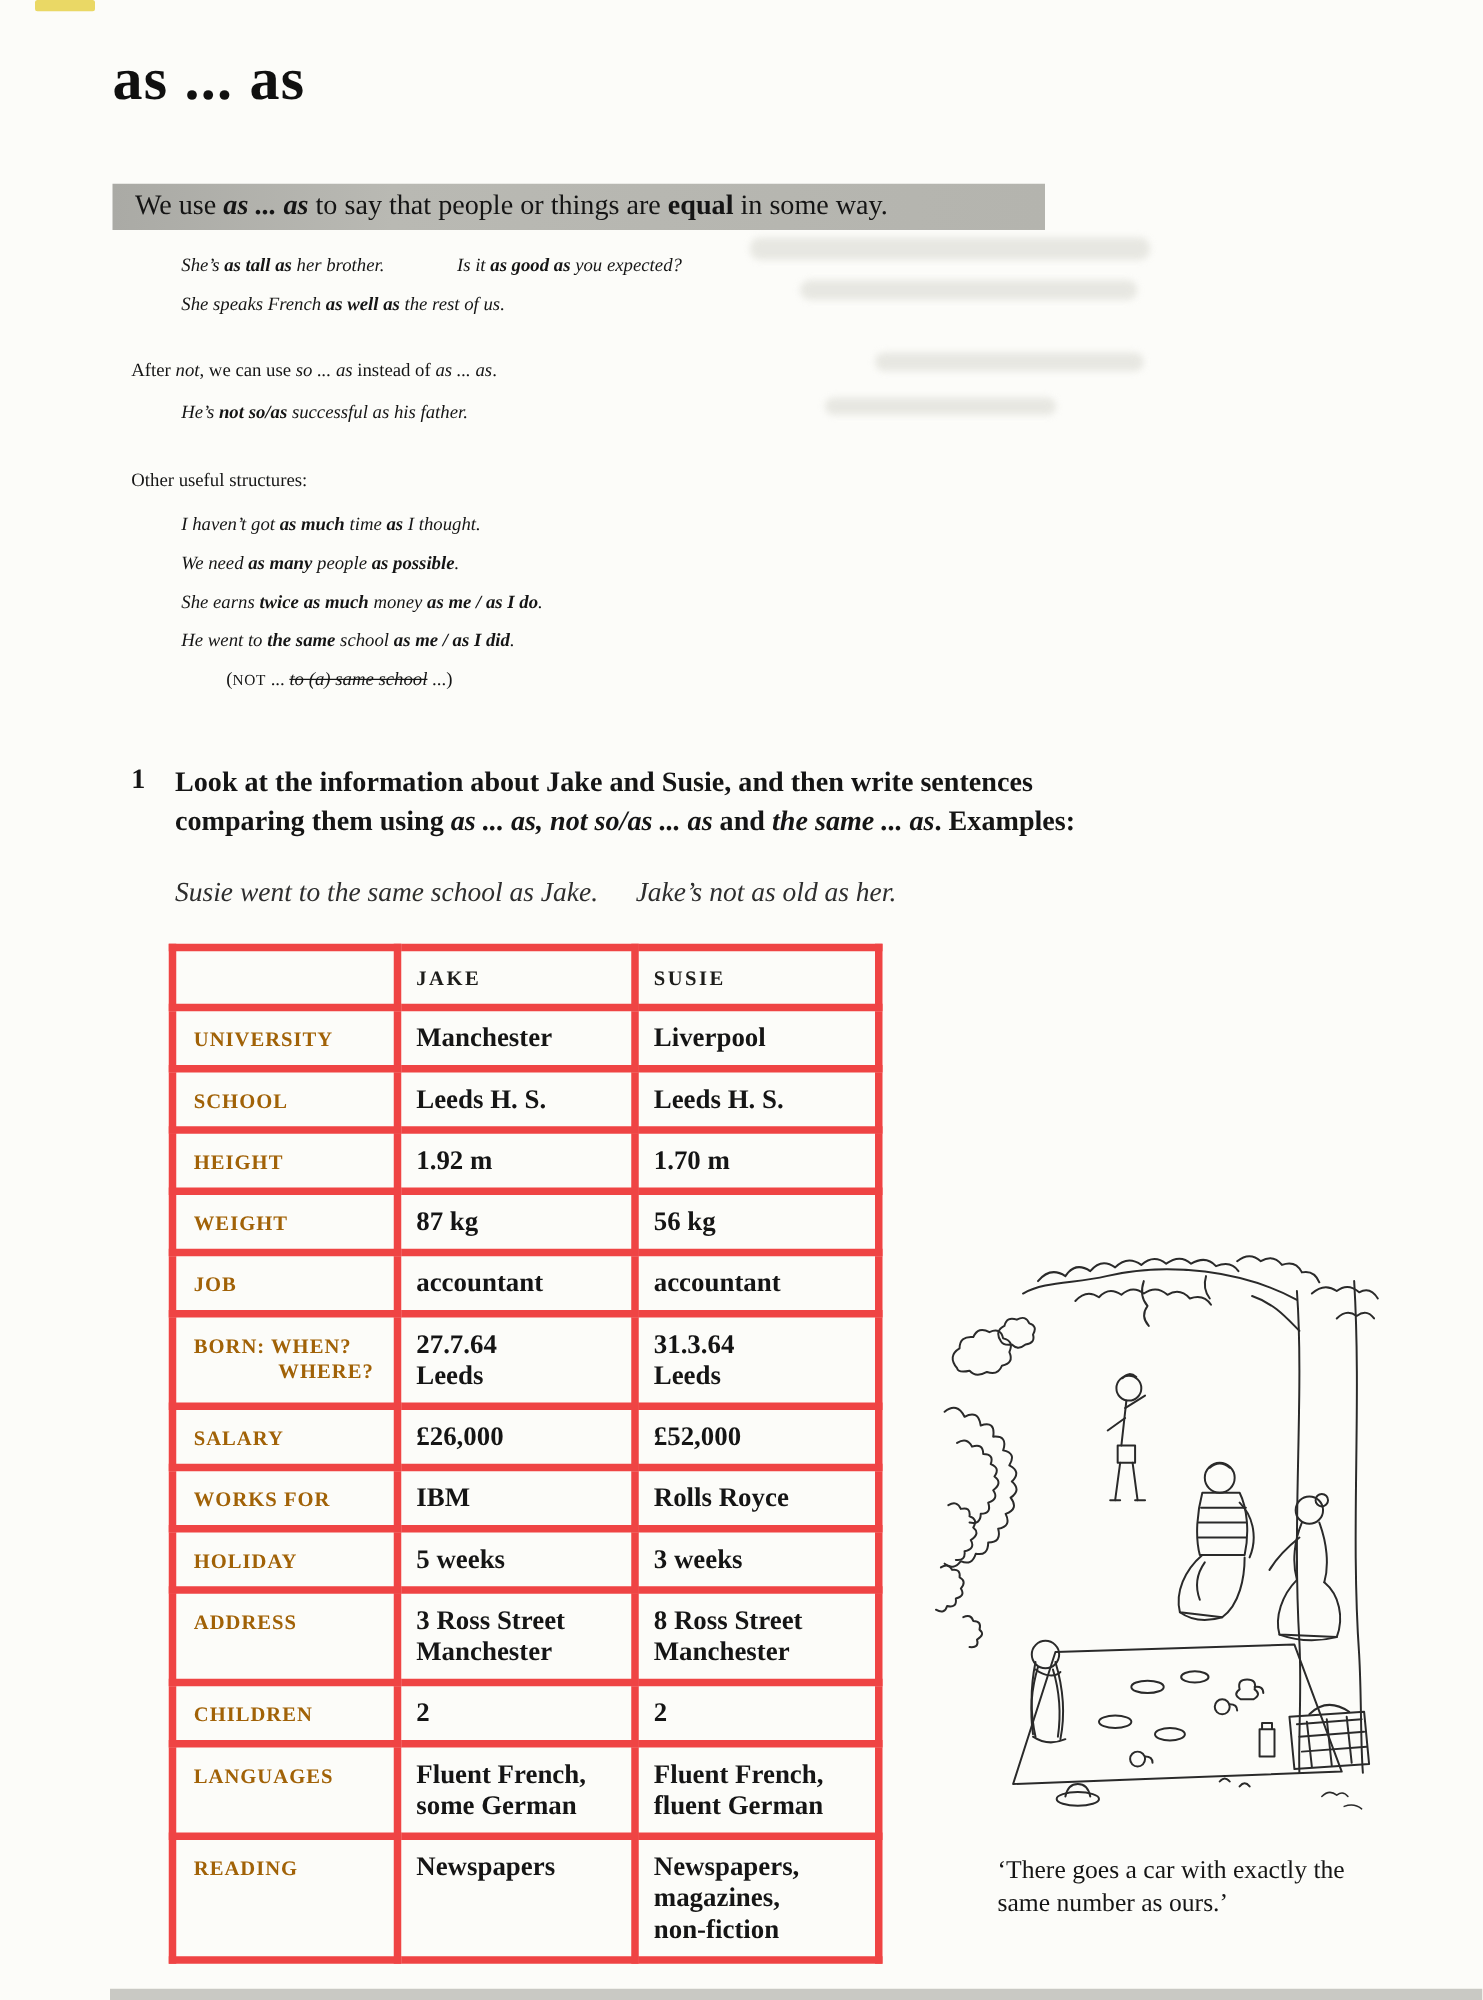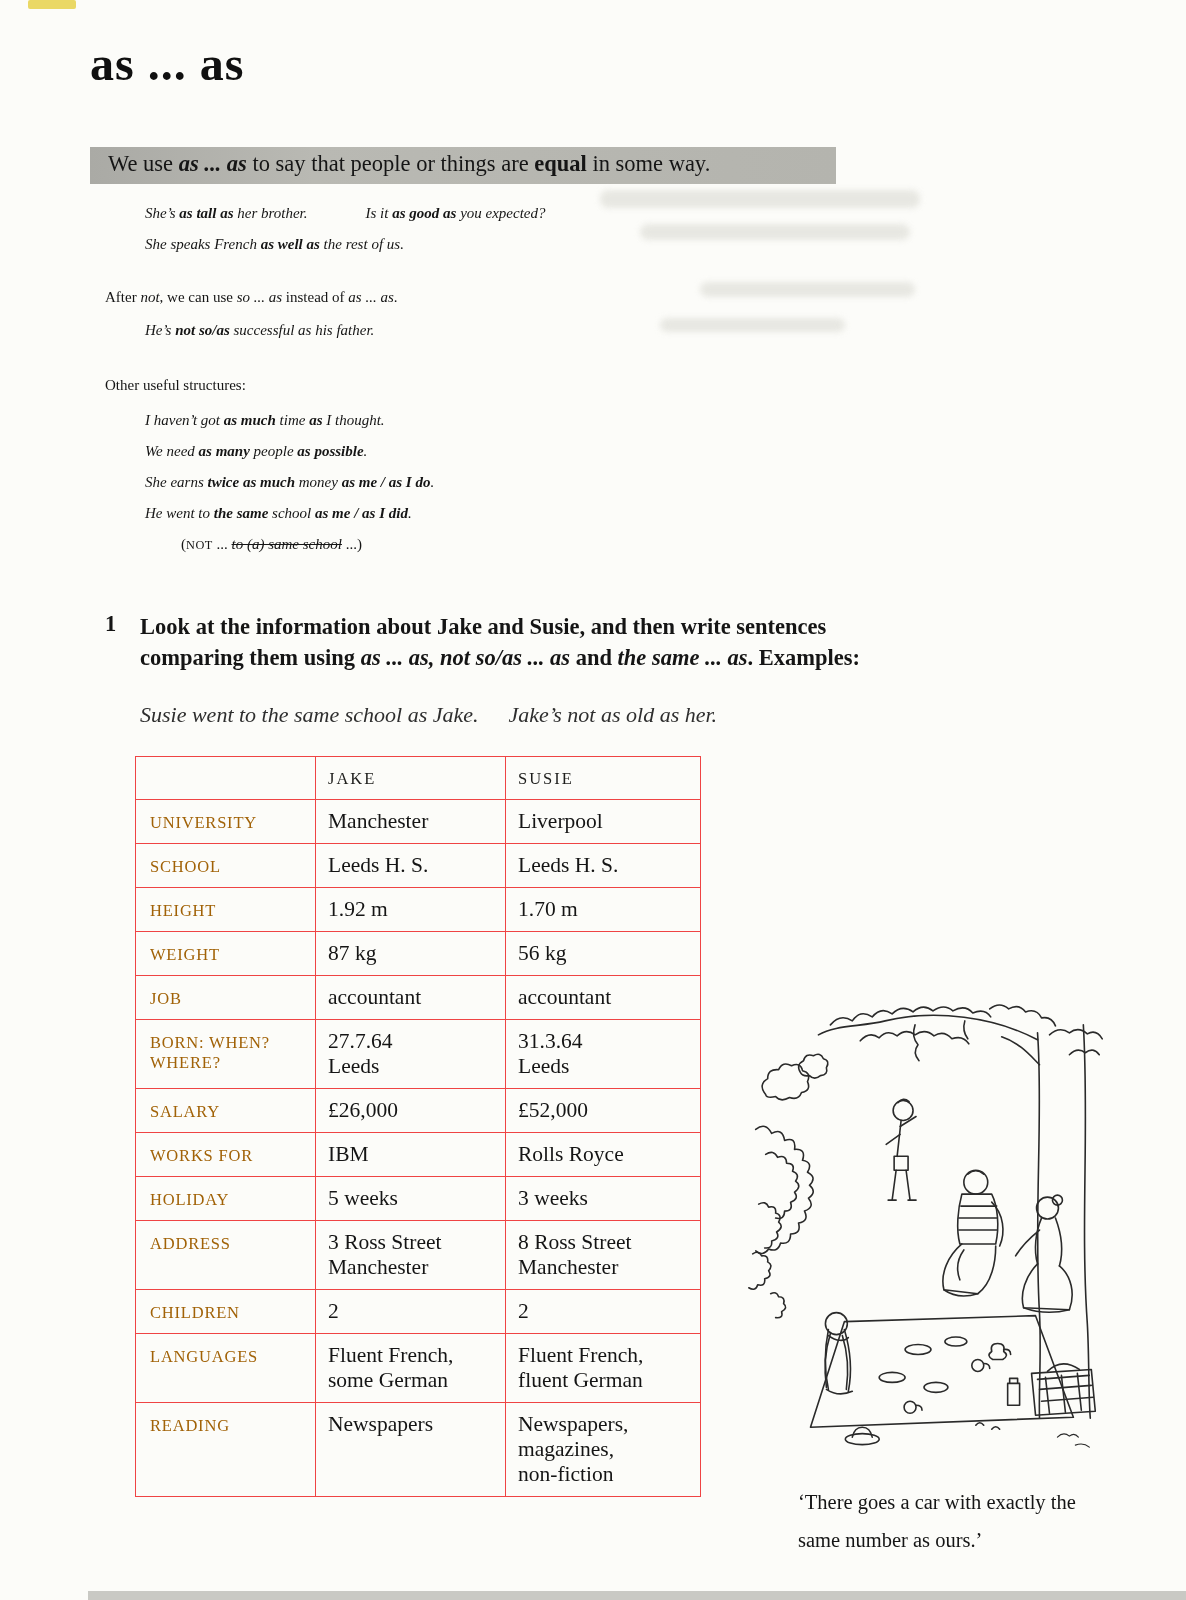--- a/index.html
+++ b/index.html
@@ -43,47 +43,47 @@
   .exercise-prompt { font-size:22.5px; line-height:31px; width:735px; }
   .exercise-example { margin-left:50px; margin-top:26px; font-size:22px; color:#2e2e2e; }
 
   table.compare {
     margin-left:45px; margin-top:26px;
     border-collapse:collapse;
     width:565px;
     table-layout:fixed;
   }
   table.compare td, table.compare th {
-    border:1px solid #ef4444;
+    border:6px solid #ef4444;
     vertical-align:top;
     text-align:left;
-    font-weight:normal;
+    font-weight:bold;
   }
   col.c-label { width:180px; }
   col.c-jake  { width:190px; }
   col.c-susie { width:195px; }
   .hdr {
     font-size:16.5px; letter-spacing:2px; padding:12px 12px 10px 12px; color:#1d1d1b;
   }
   td.lbl {
     font-size:16.5px; letter-spacing:0.8px; padding:13px 10px 9px 14px;
     white-space:pre-line; color:#a16207;
   }
-  td.lbl .lbl2 { padding-right:6px; }
+  td.lbl .lbl2 { text-align:right; padding-right:6px; }
   td.val {
     font-size:21.5px; padding:9px 10px 9px 12px; white-space:pre-line;
   }
 
   .illustration {
     position:absolute; left:735px; top:995px; width:380px; height:478px;
   }
   .illustration svg { width:100%; height:100%; }
   .caption {
     position:absolute; left:798px; top:1483px; width:300px;
-    font-size:20.5px; line-height:38px; text-align:left;
+    font-size:20.5px; line-height:27px; text-align:left;
   }
 
   .ghost {
     position:absolute; background:#e4e4de; border-radius:8px;
     filter:blur(3px); opacity:0.85;
   }
   .yellow-speck {
     position:absolute; left:28px; top:0; width:48px; height:9px;
     background:#e6d14b; opacity:0.85; border-radius:2px;
   }

